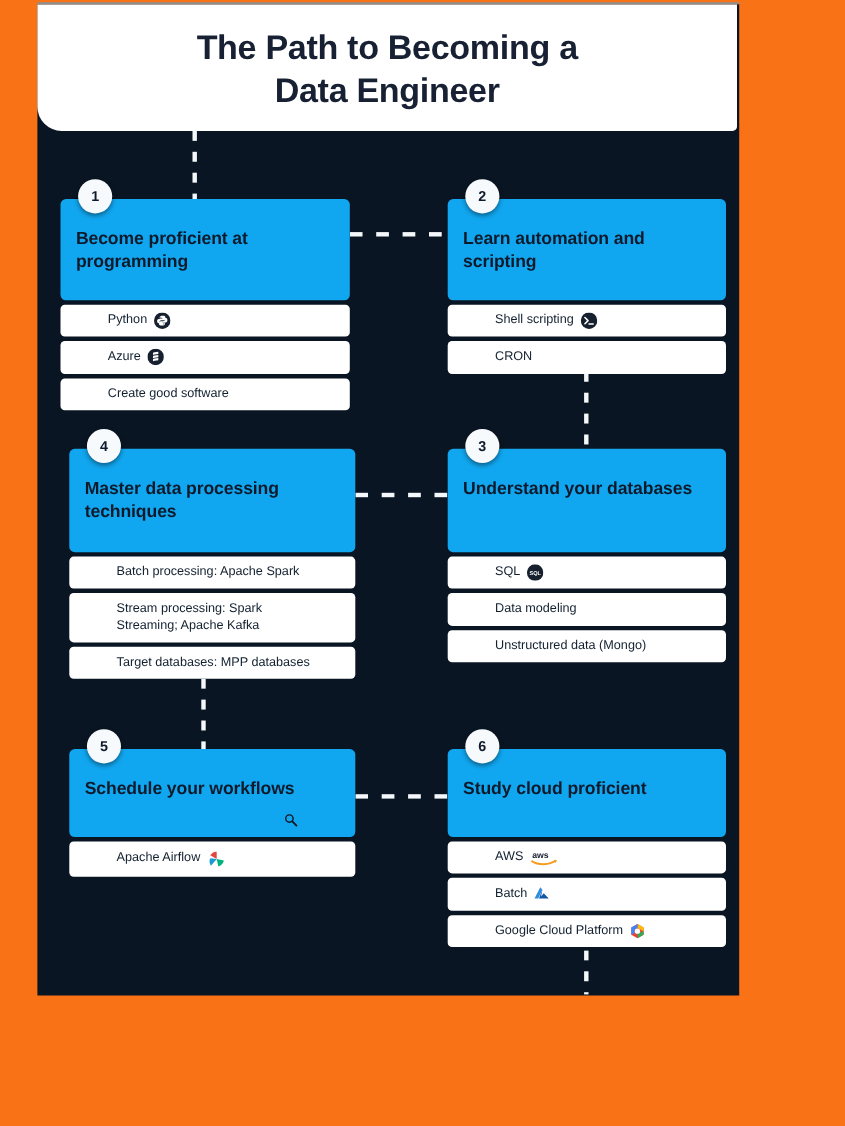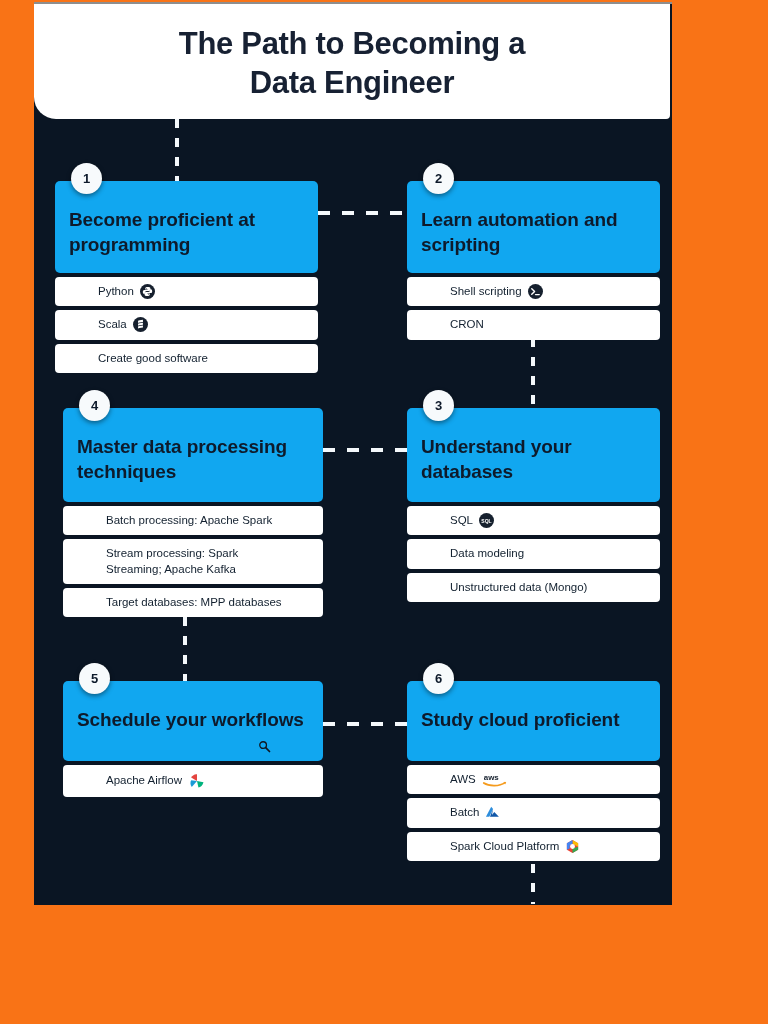--- a/index.html
+++ b/index.html
@@ -87,21 +87,21 @@
   .step-head {
     position: relative;
     background: #11a7f0;
     border-radius: 5px;
     padding: 26px 14px 16px 14px;
     box-sizing: border-box;
   }
   .step-head h2 {
     margin: 0;
     color: #0e1a2b;
-    font-size: 19px;
+    font-size: 16px;
     font-weight: bold;
     line-height: 1.33;
     letter-spacing: -0.1px;
   }
   .badge {
     position: absolute;
     left: 16px; top: -18px;
     width: 31px; height: 31px;
     border-radius: 50%;
     background: #f7fafc;
@@ -186,21 +186,21 @@
         <span class="txt">Python</span>
         <span class="glyph">
           <svg viewBox="0 0 16 16">
               <circle cx="8" cy="8" r="8" fill="#16202e"></circle>
           <path d="M8 3.2c-1.5 0-2.5.6-2.5 1.6v1.1h2.6v.4H4.6c-1 0-1.6.8-1.6 2.1 0 1.3.5 2.1 1.4 2.1h.9V9.3c0-1 .8-1.8 1.8-1.8h2.4c.9 0 1.6-.7 1.6-1.6V4.8c0-1-.8-1.6-2.2-1.6zM6.6 4.3c.3 0 .5.2.5.5s-.2.5-.5.5-.5-.2-.5-.5.2-.5.5-.5z" fill="#ffffff"></path>
           <path d="M8 12.8c1.5 0 2.5-.6 2.5-1.6v-1.1H7.9v-.4h3.5c1 0 1.6-.8 1.6-2.1 0-1.3-.5-2.1-1.4-2.1h-.9v1.2c0 1-.8 1.8-1.8 1.8H6.5c-.9 0-1.6.7-1.6 1.6v1.1c0 1 .8 1.6 2.2 1.6zm1.4-1.1c-.3 0-.5-.2-.5-.5s.2-.5.5-.5.5.2.5.5-.2.5-.5.5z" fill="#ffffff"></path>
             </svg>
         </span>
       </div>
       <div class="item">
-        <span class="txt">Scala</span>
+        <span class="txt">Azure</span>
         <span class="glyph">
           <svg viewBox="0 0 16 16">
               <circle cx="8" cy="8" r="8" fill="#16202e"></circle>
           <path d="M5.4 4.2c0-.5 2.6-1 5.2-1.2v2.2c-2.6.2-5.2.7-5.2 1.2z" fill="#ffffff"></path>
           <path d="M5.4 7.2c0-.5 2.6-1 5.2-1.2v2.2c-2.6.2-5.2.7-5.2 1.2z" fill="#ffffff"></path>
           <path d="M5.4 10.2c0-.5 2.6-1 5.2-1.2v2.2c-2.6.2-5.2.7-5.2 1.2z" fill="#ffffff"></path>
             </svg>
         </span>
       </div>
       <div class="item">
@@ -302,21 +302,21 @@
       <div class="item">
         <span class="txt">Batch</span>
         <span class="glyph">
           <svg viewBox="0 0 16 16">
             <path d="M6.6 1.8 L1 12.6 h3.6 L8.6 4.2 Z" fill="#2c8ddc"></path>
             <path d="M8.6 4.2 L5.3 12.6 h9.5 L9.9 7.4 L7.4 10.6 Z" fill="#1157a8"></path>
           </svg>
         </span>
       </div>
       <div class="item">
-        <span class="txt">Spark Cloud Platform</span>
+        <span class="txt">Google Cloud Platform</span>
         <span class="glyph">
           <svg viewBox="0 0 16 16">
             <path d="M8 1 L14 4.5 v7 L8 15 L2 11.5 v-7 Z" fill="#ea4335"></path>
             <path d="M8 1 L14 4.5 v3.7 L8 5 Z" fill="#fbbc05"></path>
             <path d="M14 8.2 v3.3 L8 15 V10 Z" fill="#34a853"></path>
             <path d="M2 11.5 v-7 L8 1 v4 L5 7 v3 Z" fill="#4285f4"></path>
             <circle cx="8" cy="8" r="2.6" fill="#ffffff"></circle>
           </svg>
         </span>
       </div>

